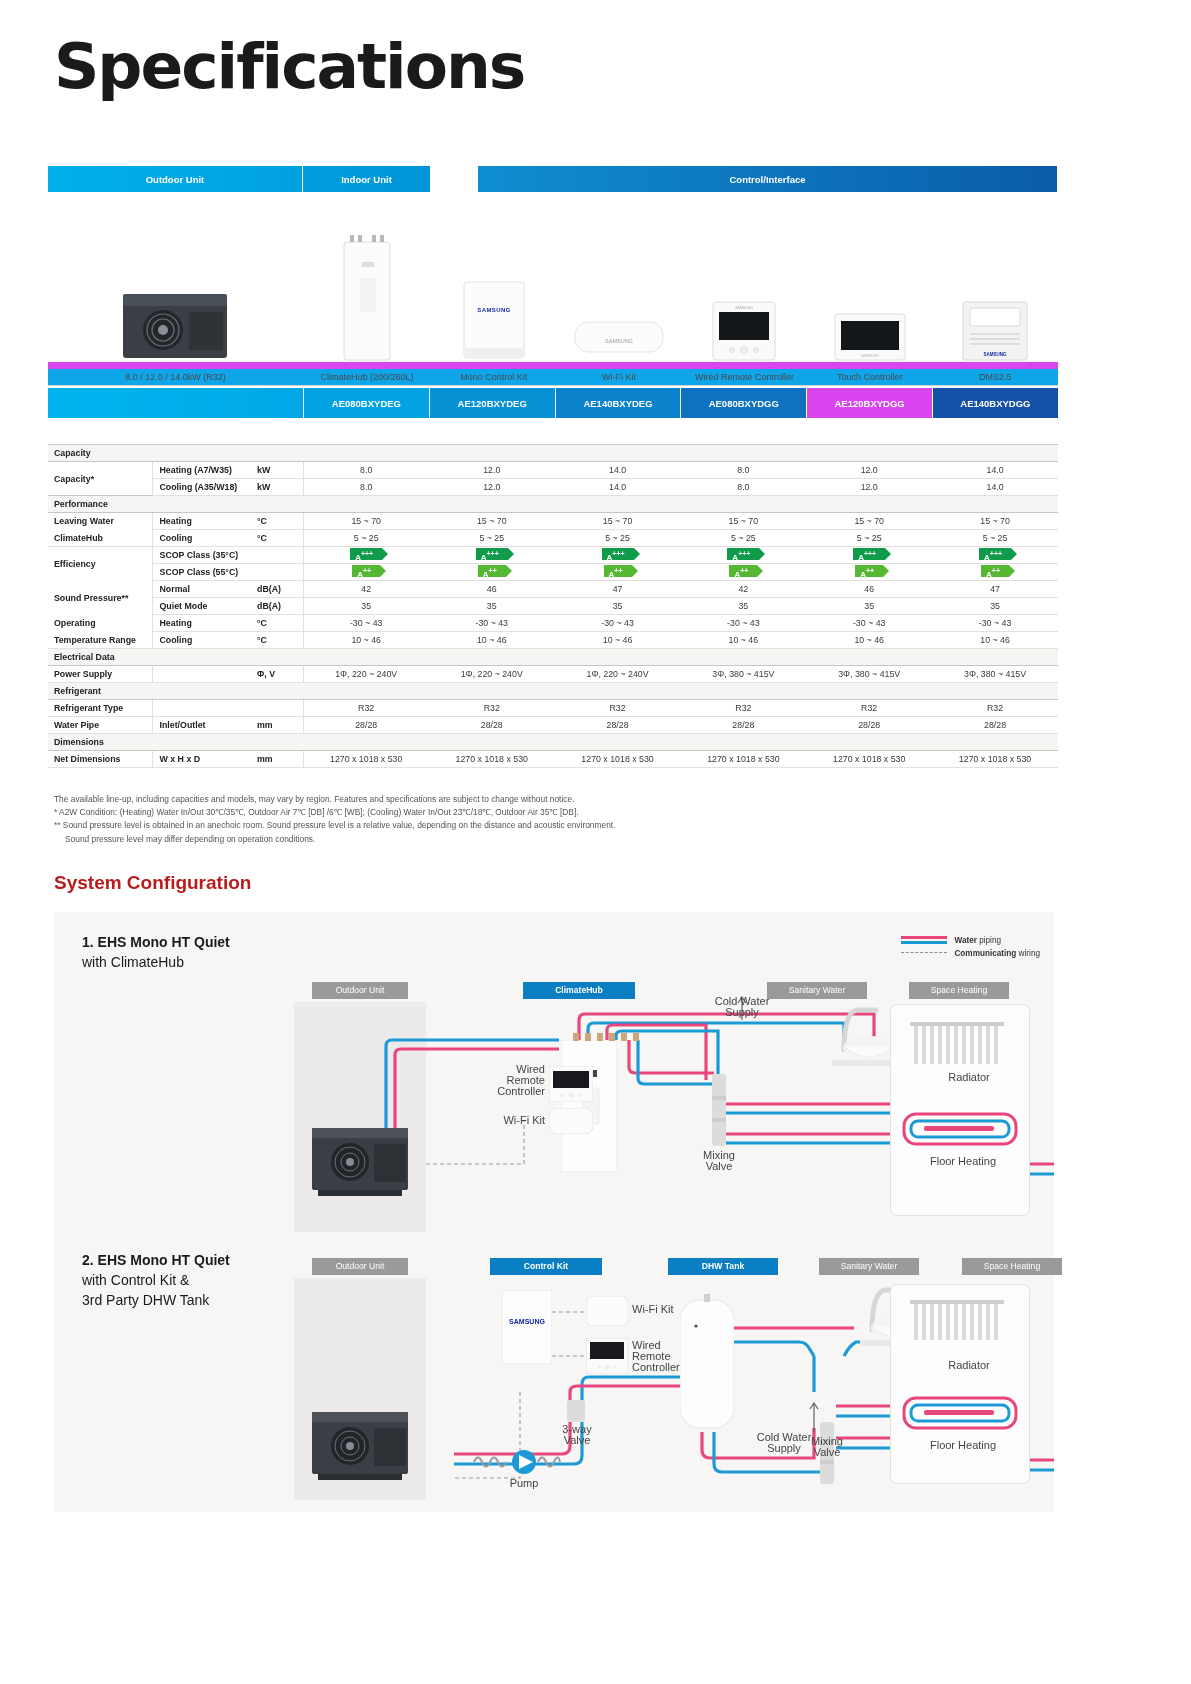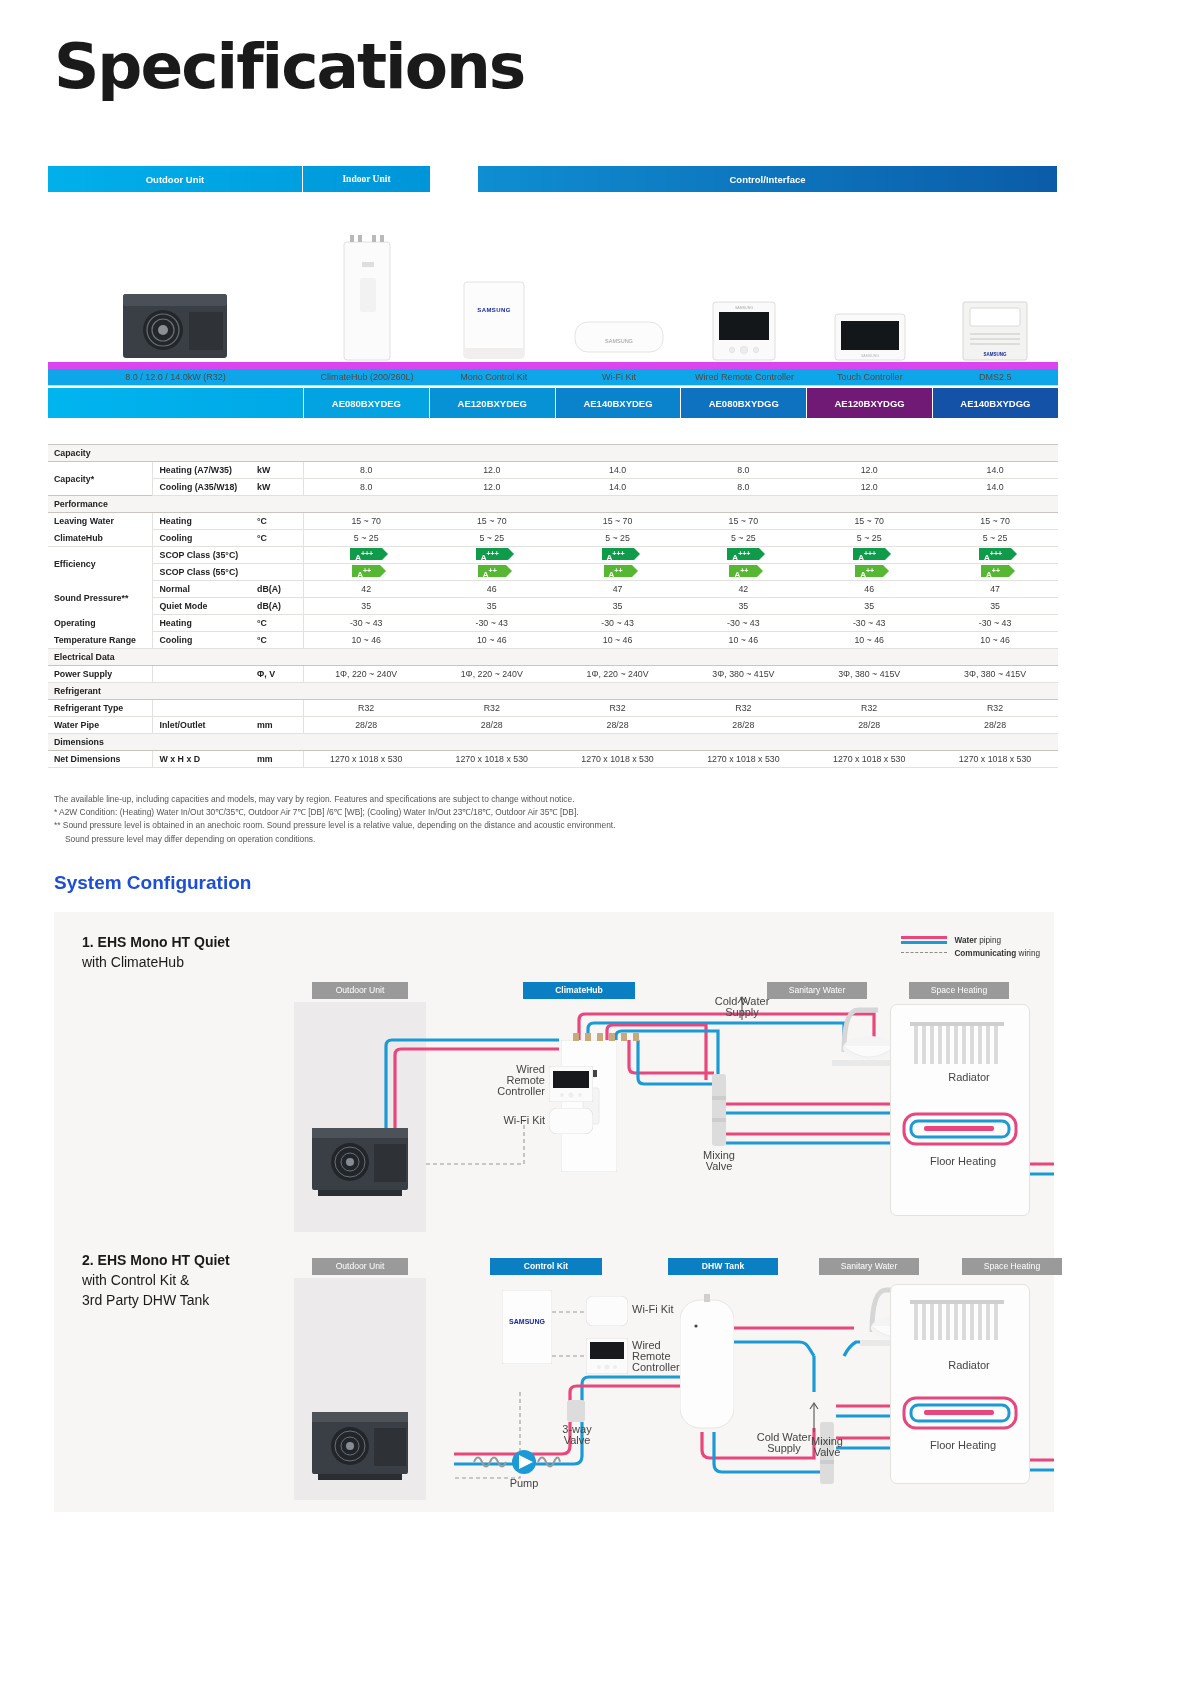--- a/index.html
+++ b/index.html
@@ -21,39 +21,39 @@
   }
 
   
   .lineup { position:absolute; left:48px; top:166px; width:1010px; }
   .lineup-head { display:flex; height:26px; }
   .lineup-head .cell {
     color:#fff; font-size:9.5px; font-weight:700; display:flex;
     align-items:center; justify-content:center; border-right:1px solid #fff;
   }
   .lh-outdoor { width:255px; background:linear-gradient(90deg,#00b0eb,#00a0e0); }
-  .lh-indoor  { width:128px; background:linear-gradient(90deg,#009ede,#0095d9);font-family:Liberation Serif, serif; }
+  .lh-indoor  { width:128px; background:linear-gradient(90deg,#009ede,#0095d9); }
   .lh-control { flex:1;      background:linear-gradient(90deg,#0f8ed2,#0b5ca8);margin-left:47px; }
 
   .lineup-imgs { display:flex; height:170px; align-items:flex-end; }
   .lineup-imgs .slot { display:flex; align-items:flex-end; justify-content:center; height:100%; }
   .s-outdoor { width:255px; } .s-indoor { width:128px; } .s-ctrl { width:125.4px; }
 
   .lineup-names { display:flex; height:24px; border-top:7px solid #d946ef; border-bottom:1px solid #d8d5d0;
                   background:#0ea5e9; }
   .lineup-names .cell { display:flex; align-items:center; justify-content:center;
                         font-size:9px; color:#4a4a4a; }
 
   
   .models { position:absolute; left:48px; top:388px; width:1010px; display:flex; height:30px; }
   .models .blank { width:255px; background:linear-gradient(90deg,#00b5ef,#00a8e6); }
   .models .m { width:125.8px; display:flex; align-items:center; justify-content:center;
                color:#fff; font-size:9.5px; font-weight:700; border-left:1px solid #fff; }
   .m1{background:#03a2e0;} .m2{background:#0792d6;} .m3{background:#0b82cc;}
-  .m4{background:#0e72c0;} .m5{background:#701a75;} .m6{background:#1352a6;}
+  .m4{background:#0e72c0;} .m5{background:#d946ef;} .m6{background:#1352a6;}
 
   
   .spec { position:absolute; left:48px; top:444px; width:1010px;
           border-collapse:collapse; font-size:8.8px; color:#3a3a3a; }
   .spec td { border-bottom:1px solid #e3e1dd; padding:0; height:17px; vertical-align:middle; }
   .spec .sec td { background:#f6f5f3; font-weight:700; color:#222; border-top:1px solid #c9c6c1;
                   border-bottom:1px solid #c9c6c1; height:17px; }
   .c-label { width:104px; padding-left:6px !important; font-weight:700; color:#222; }
   .c-sub   { width:100px; padding-left:7px !important; font-weight:700; color:#222; }
   .c-unit  { width:51px;  padding-left:5px !important; font-weight:700; color:#222; }
@@ -73,21 +73,21 @@
   .badge sup { font-size:7px; }
 
   
   .notes { position:absolute; left:54px; top:793px; width:880px;
            font-size:8.4px; line-height:13.2px; color:#555; }
   .notes div { white-space:nowrap; }
   .notes .indent { padding-left:11px; }
 
   
   h2.sys-title { position:absolute; left:54px; top:872px; margin:0;
-                 font-size:19px; font-weight:700; color:#1d4ed8; }
+                 font-size:19px; font-weight:700; color:#b91c1c; }
 
   .panel { position:absolute; left:54px; width:1000px; background:#f7f6f4; }
   .panel1 { top:912px; height:320px; }
   .panel2 { top:1232px; height:280px; }
 
   .cfg-title { position:absolute; font-size:14px; font-weight:700; color:#1a1a1a; line-height:20px; }
   .cfg-sub   { font-weight:400; }
 
   .legend { position:absolute; right:14px; top:22px; font-size:8.2px; color:#333; }
   .legend-row { display:flex; align-items:center; gap:7px; height:13px; }

